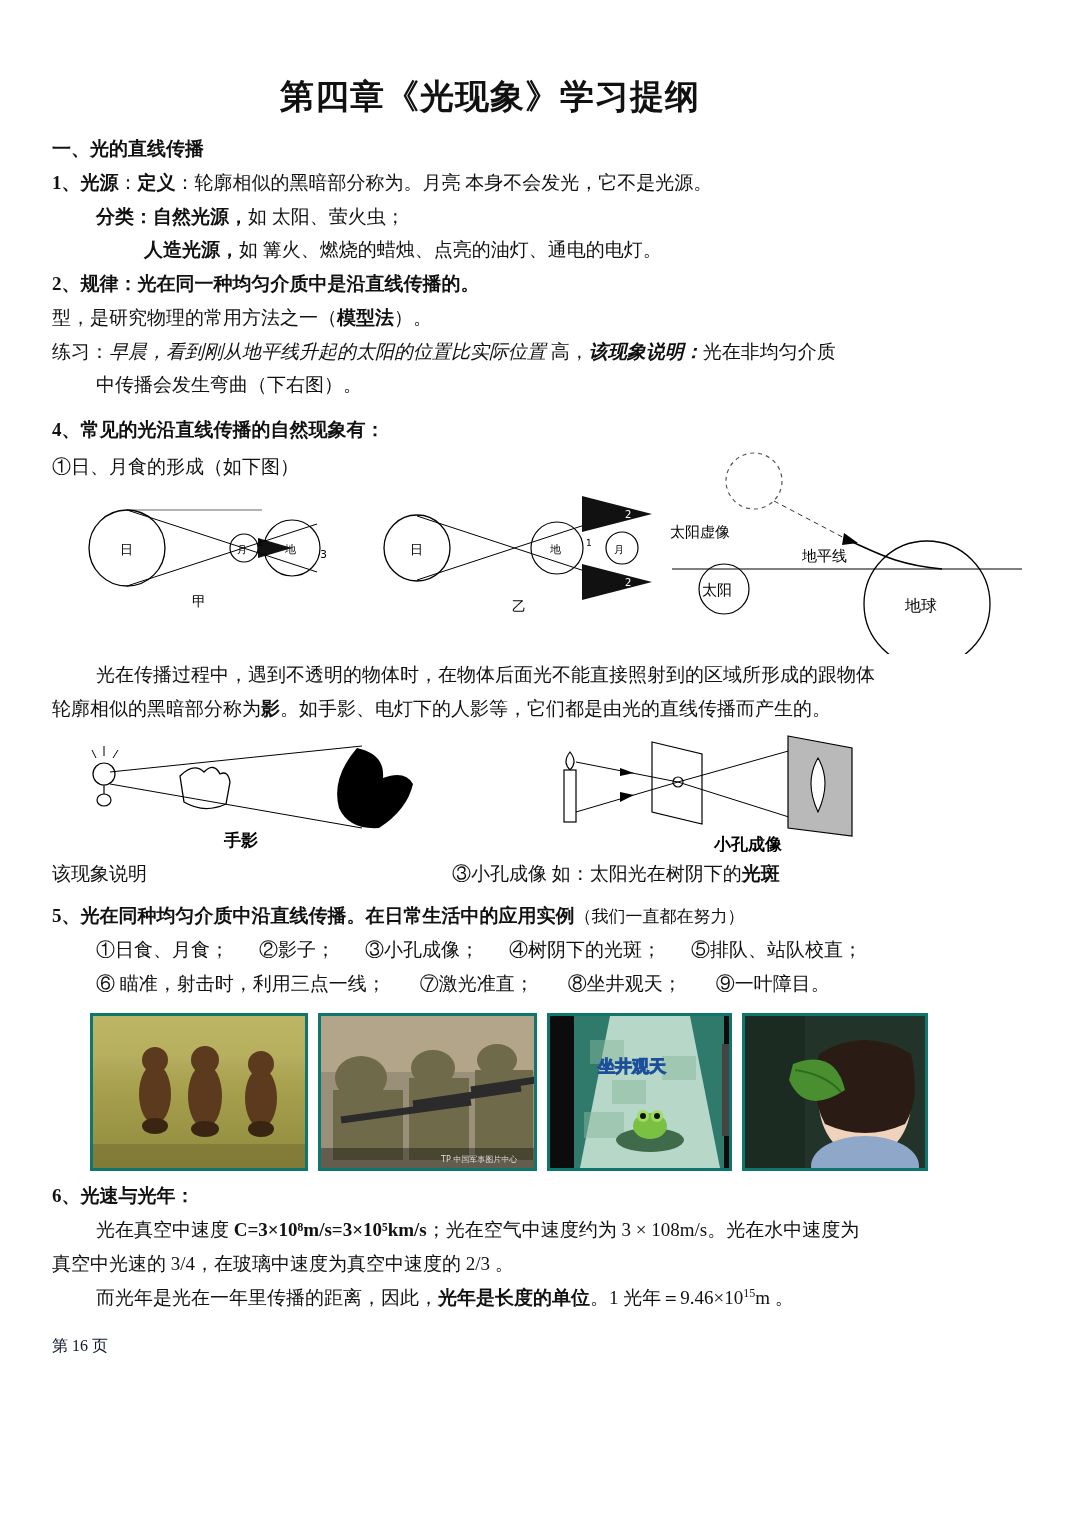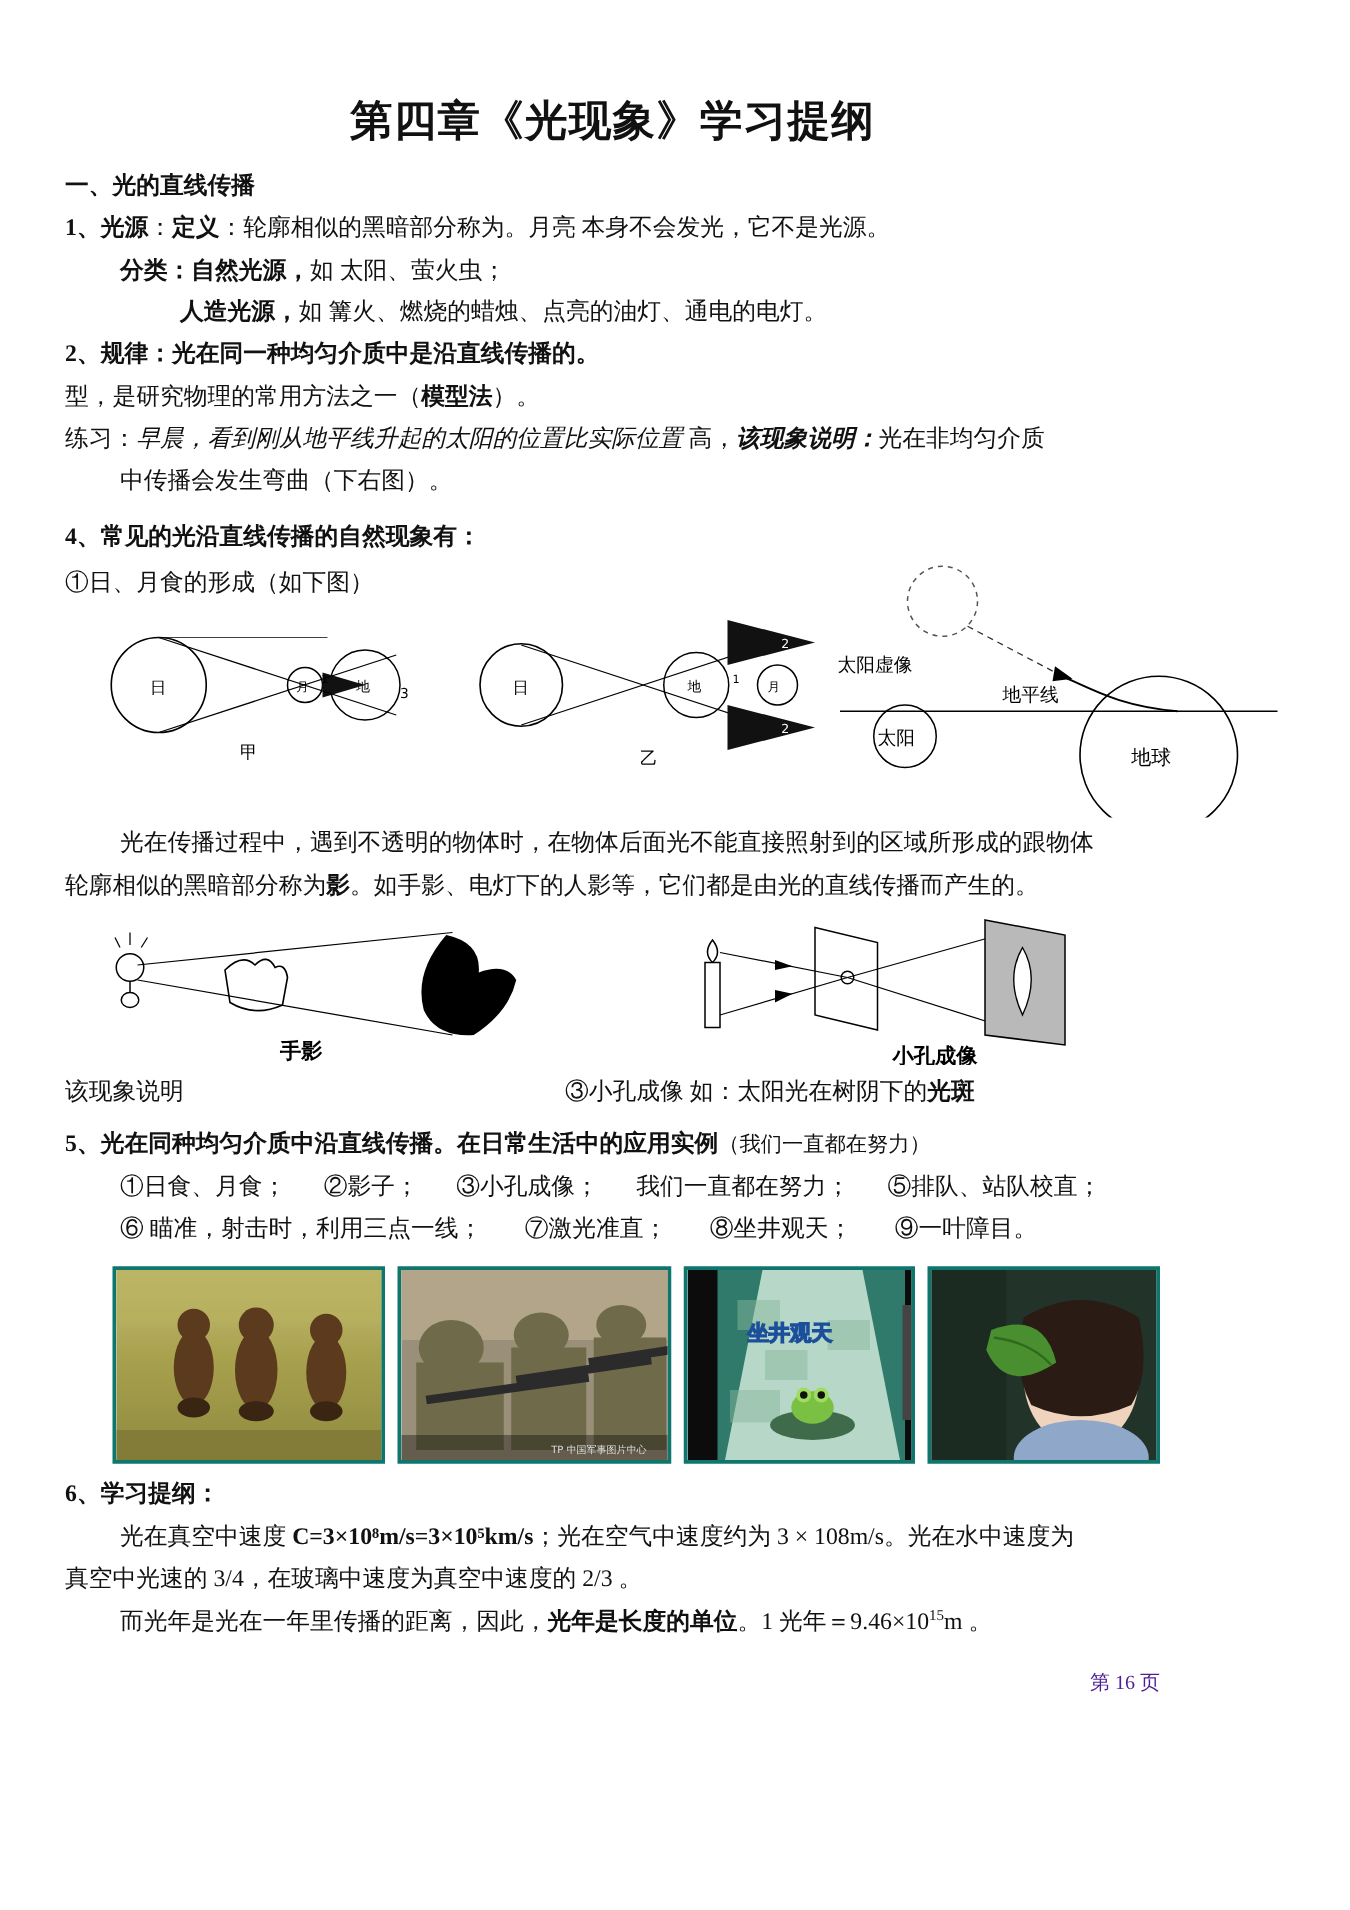--- a/index.html
+++ b/index.html
@@ -45,22 +45,22 @@
     gap:10px;
     margin:14px 0 10px 38px;
   }
   .photo{
     width:232px;height:152px;
     border:3px solid #0f766e;
     position:relative;overflow:hidden;
   }
   .photo.small{width:196px;}
   .footer{
-    text-align:right;font-size:16px;
-    margin-top:22px;color:#4c1d95;
+    text-align:left;font-size:16px;
+    margin-top:22px;color:#0f172a;
   }
   sup{font-size:12px;font-family:Liberation Serif, serif;}
   .arrowline{display:inline-block;vertical-align:middle;}
 </style>
 </head>
 <body>
 
 <div class="page">
 
   <h1 class="title">第四章《光现象》学习提纲</h1>
@@ -205,21 +205,21 @@
     <div class="line" style="width:400px">该现象说明</div>
     <div class="line">
       <span>③小孔成像 如：太阳光在树阴下的</span><span class="b">光斑</span>
     </div>
   </div>
 
   <div class="line" style="margin-top:8px">
     <span class="b">5、</span><span class="b">光在同种均匀介质中沿直线传播。在日常生活中的应用实例</span><span class="small">（我们一直都在努力）</span>
   </div>
   <div class="line indent1">
-    <span class="u" style="margin-right:30px">①日食、月食；</span><span class="u" style="margin-right:30px">②影子；</span><span class="u" style="margin-right:30px">③小孔成像；</span><span class="u" style="margin-right:30px">我们一直都在努力；</span><span class="u">⑤排队、站队校直；</span>
+    <span class="u" style="margin-right:30px">①日食、月食；</span><span class="u" style="margin-right:30px">②影子；</span><span class="u" style="margin-right:30px">③小孔成像；</span><span class="u" style="margin-right:30px">④树阴下的光斑；</span><span class="u">⑤排队、站队校直；</span>
   </div>
   <div class="line indent1">
     <span class="u" style="margin-right:34px">⑥ 瞄准，射击时，利用三点一线；</span><span class="u" style="margin-right:34px">⑦激光准直；</span><span class="u" style="margin-right:34px">⑧坐井观天；</span><span class="u">⑨一叶障目。</span>
   </div>
 
   <div class="photos">
     <div class="photo">
       <svg width="232" height="152" viewBox="0 0 232 152" preserveAspectRatio="none">
         <defs>
           <linearGradient id="gfield" x1="0" y1="0" x2="0" y2="1">
@@ -301,21 +301,21 @@
         <path d="M74 38 q46 -28 92 0 q10 44 -6 70 q-40 18 -80 0 q-16 -30 -6 -70z" fill="#2a1c14"></path>
         <ellipse cx="120" cy="150" rx="54" ry="30" fill="#8fa7c8"></ellipse>
         <circle cx="142" cy="88" r="5" fill="#2a1c14"></circle>
         <path d="M48 48 q42 -16 52 26 q-40 26 -56 -10z" fill="#4a8f2f"></path>
         <path d="M50 54 q30 4 46 22" stroke="#2f6b1d" stroke-width="2" fill="none"></path>
       </svg>
     </div>
   </div>
 
   <div class="line" style="margin-top:10px">
-    <span class="b">6、</span><span class="b">学习提纲：</span>
+    <span class="b">6、</span><span class="b">光速与光年：</span>
   </div>
   <div class="line indent1">
     <span>光在真空中速度 </span><span class="b">C=3×10⁸m/s=3×10⁵km/s</span><span>；光在空气中速度约为 </span><span class="u">3 × 108m/s</span><span>。光在水中速度为</span>
   </div>
   <div class="line">真空中光速的 3/4，在玻璃中速度为真空中速度的 2/3 。</div>
   <div class="line indent1">
     <span>而光年是光在</span><span class="u">一年里传播的距离</span><span>，因此，</span><span class="b">光年是长度的单位</span><span>。1 光年＝9.46×10</span><sup>15</sup><span class="u">m</span><span> 。</span>
   </div>
 
   <div class="footer">第 16 页</div>

